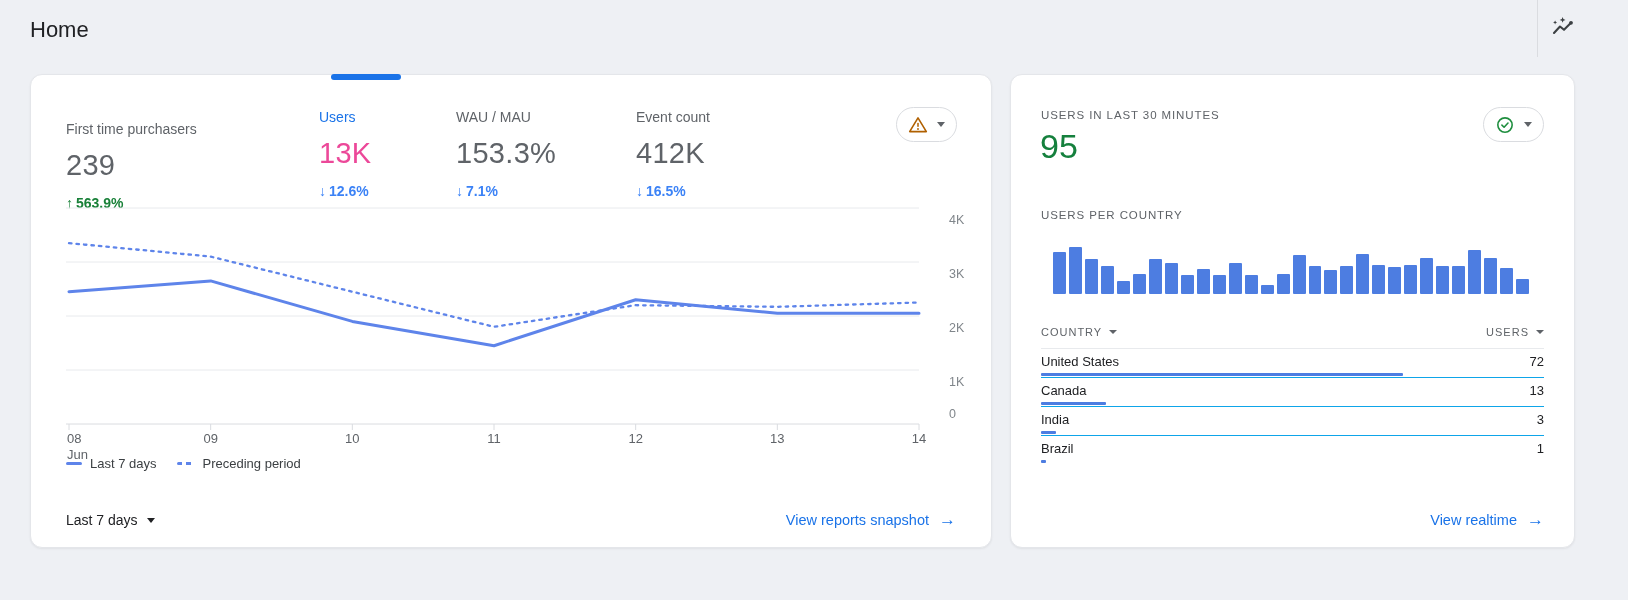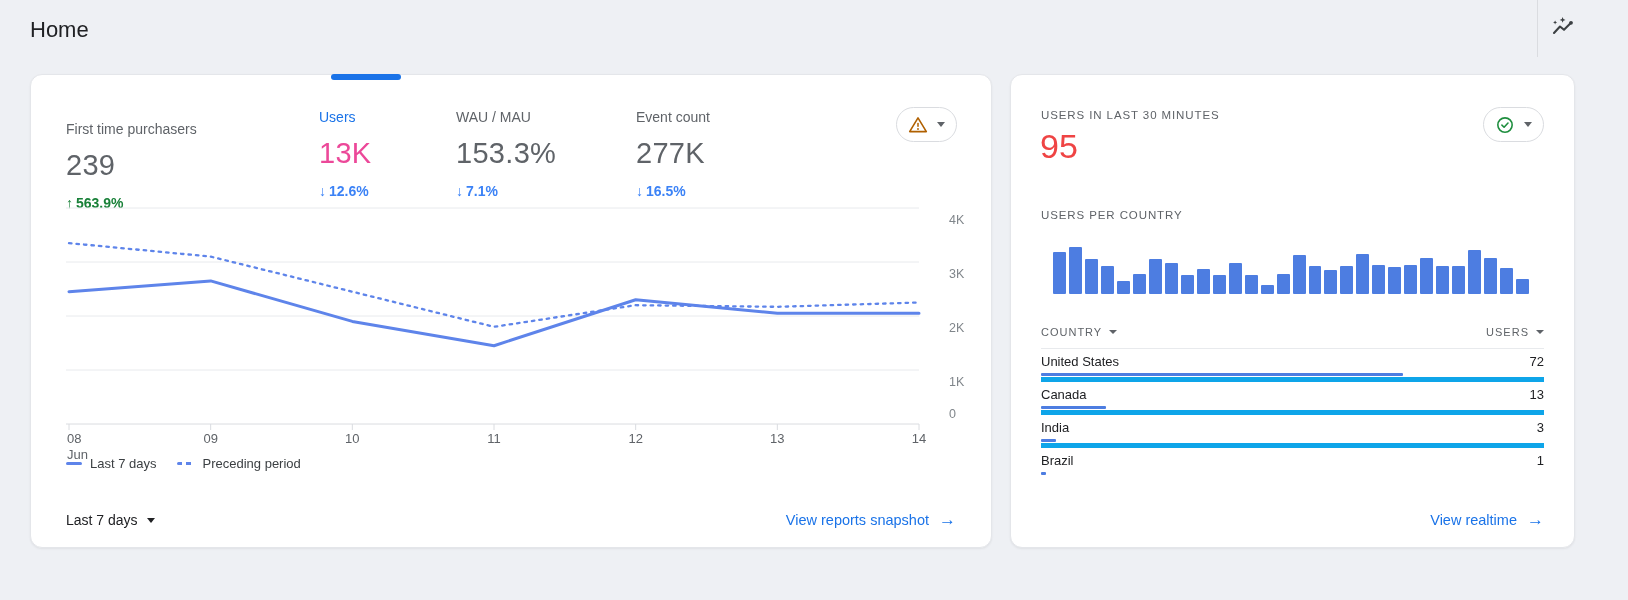--- a/index.html
+++ b/index.html
@@ -83,35 +83,35 @@
   }
   .card-link .arrow { font-size:17px; }
   .realtime-card .card-link { position:absolute; right:30px; bottom:17px; }
   
   .rt-title, .rt-subtitle {
     position:absolute; left:30px;
     font-size:11.5px; font-weight:500; color:#5f6368; letter-spacing:.9px;
   }
   .rt-title { top:34px; }
   .rt-subtitle { top:134px; }
-  .rt-value { position:absolute; left:29px; top:52px; font-size:34px; color:#ef4444; }
+  .rt-value { position:absolute; left:29px; top:52px; font-size:34px; color:#15803d; }
   .minute-bars {
     position:absolute; left:42px; right:45px; top:171px; height:48px;
     display:flex; align-items:flex-end; gap:3px;
   }
   .minute-bars .bar { flex:1; background:#4d7de1; border-radius:1px; }
   
   .rt-table { position:absolute; left:30px; right:30px; top:243px; }
   .rt-table-head {
     display:flex; justify-content:space-between; align-items:center;
     font-size:11px; font-weight:500; color:#5f6368; letter-spacing:1px;
     padding-bottom:10px; border-bottom:1px solid #e8eaed;
   }
   .rt-table-head .col { display:flex; align-items:center; gap:7px; cursor:pointer;margin-top:8px; }
-  .country-row { border-bottom:5px solid #0ea5e9; padding:5px 0 0 0; }
+  .country-row { border-bottom:1px solid #0ea5e9; padding:5px 0 0 0; }
   .country-row .row-line { display:flex; justify-content:space-between; align-items:center; }
   .country-name { font-size:13px; font-weight:500; color:#202124; }
   .country-users { font-size:13px; color:#202124; }
   .country-bar { height:3px; background:#4d7de1; border-radius:1px; margin-top:4px; margin-bottom:1px; }
 </style>
 </head>
 <body>
 
 <div class="page-title">Home</div>
 <div class="header-divider"></div>
@@ -124,21 +124,21 @@
   </svg>
 </button>
 
 <section class="card overview-card">
   <div class="tab-indicator"></div>
 
   <div id="metrics-row">
       <div class="metric" style="left: 35px; margin-top: 12px;"><span class="m-label">First time purchasers</span><span class="m-value">239</span><span class="m-delta up"><span class="arr">↑</span>563.9%</span></div>
       <div class="metric" style="left: 288px;"><span class="m-label sel">Users</span><span class="m-value sel">13K</span><span class="m-delta down"><span class="arr">↓</span>12.6%</span></div>
       <div class="metric" style="left: 425px;"><span class="m-label">WAU / MAU</span><span class="m-value">153.3%</span><span class="m-delta down"><span class="arr">↓</span>7.1%</span></div>
-      <div class="metric" style="left: 605px;"><span class="m-label">Event count</span><span class="m-value">277K</span><span class="m-delta down"><span class="arr">↓</span>16.5%</span></div>
+      <div class="metric" style="left: 605px;"><span class="m-label">Event count</span><span class="m-value">412K</span><span class="m-delta down"><span class="arr">↓</span>16.5%</span></div>
     </div>
 
   <button class="pill warning-pill">
     <svg width="20" height="19" viewBox="0 0 24 22">
       <path d="M12 3 L22 19.5 H2 Z" fill="none" stroke="#b06000" stroke-width="1.9" stroke-linejoin="round"></path>
       <rect x="11.1" y="9" width="1.8" height="5" rx="0.9" fill="#b06000"></rect>
       <circle cx="12" cy="16.4" r="1.1" fill="#b06000"></circle>
     </svg>
     <span class="caret"></span>
   </button>

